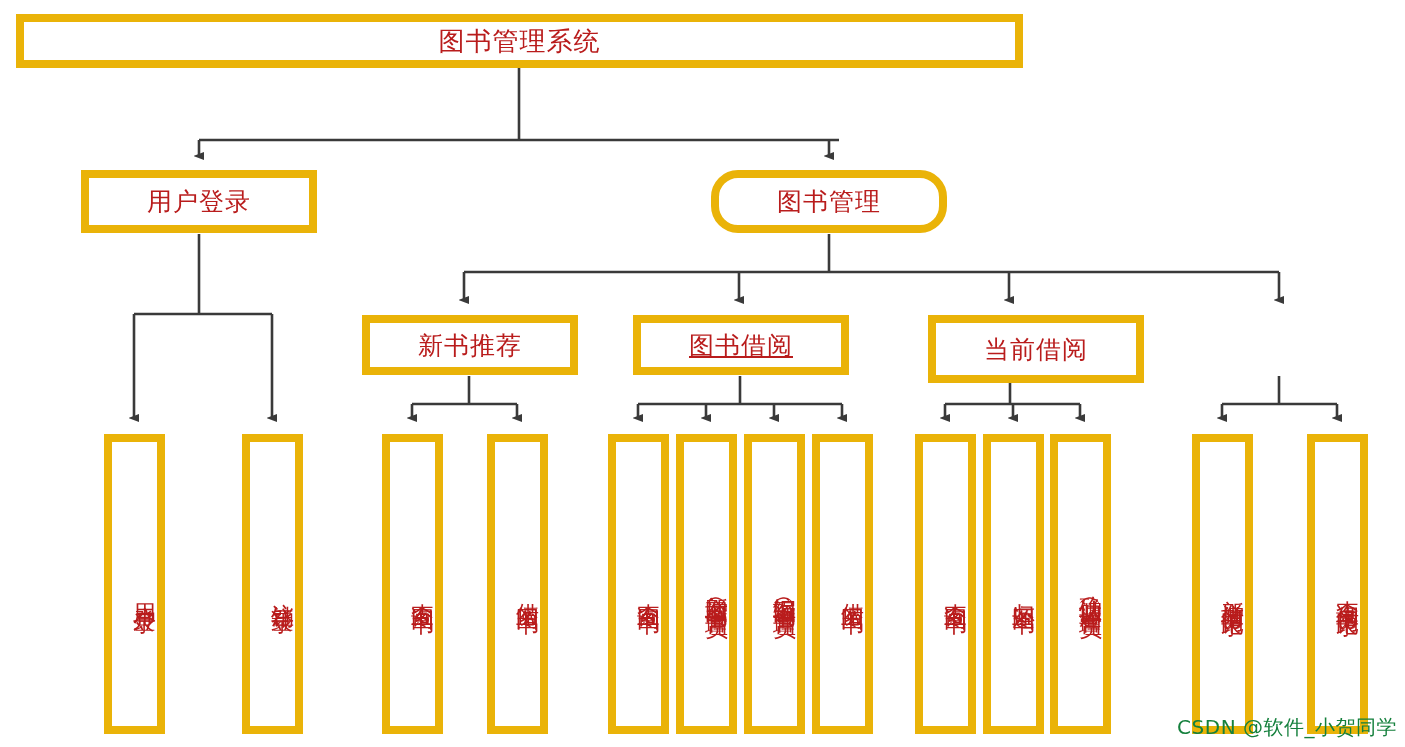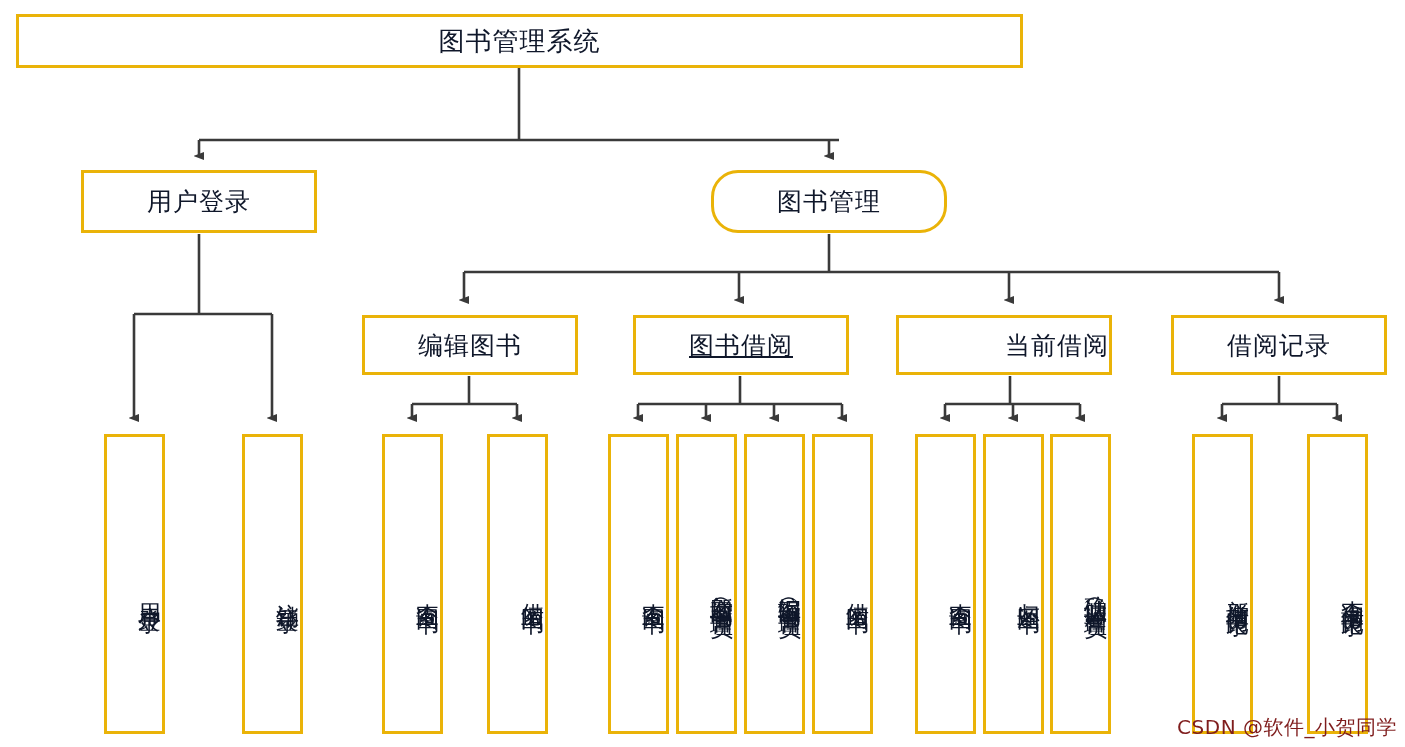--- a/index.html
+++ b/index.html
@@ -15,25 +15,25 @@
   }
   svg.connectors{
     position:absolute;left:0;top:0;
     width:1405px;height:747px;
     pointer-events:none;
   }
   .node{
     position:absolute;
     box-sizing:border-box;
     background:#ffffff;
-    border:3px solid #eab308;
+    border:8px solid #eab308;
     display:flex;
     align-items:center;
     justify-content:center;
-    color:#0f172a;
+    color:#b91c1c;
     text-align:center;
   }
   .node.horizontal{
     writing-mode:horizontal-tb;
     font-size:25px;
     letter-spacing:1px;
   }
   .node.vertical{
     writing-mode:vertical-rl;
     text-orientation:upright;
@@ -48,21 +48,21 @@
     writing-mode:vertical-rl;
     text-orientation:upright;
     white-space:nowrap;
   }
   .node.root{font-size:26px;}
   .watermark{
     position:absolute;
     right:8px;
     bottom:6px;
     font-size:20px;
-    color:#7f1d1d;
+    color:#15803d;
     letter-spacing:0.5px;
     white-space:nowrap;
     user-select:none;
   }
 </style>
 </head>
 <body>
 
 <div id="diagram-root">
 
@@ -121,30 +121,27 @@
   </div>
 
   <div class="node horizontal" style="left:81px;top:170px;width:236px;height:63px;">
     <span class="label">用户登录</span>
   </div>
   <div class="node horizontal" style="left:711px;top:170px;width:236px;height:63px;border-radius:27px;">
     <span class="label">图书管理</span>
   </div>
 
   <div class="node horizontal" style="left:362px;top:315px;width:216px;height:60px;">
-    <span class="label">编辑图书</span>
+    <span class="label">新书推荐</span>
   </div>
   <div class="node horizontal" style="left:633px;top:315px;width:216px;height:60px;text-decoration:underline;">
     <span class="label">图书借阅</span>
   </div>
-  <div class="node horizontal" style="left:896px;top:315px;width:216px;height:60px;justify-content:flex-end;">
+  <div class="node horizontal" style="left:928px;top:315px;width:216px;height:68px;">
     <span class="label">当前借阅</span>
-  </div>
-  <div class="node horizontal" style="left:1171px;top:315px;width:216px;height:60px;">
-    <span class="label">借阅记录</span>
   </div>
 
   <div class="node vertical" style="left:104px;top:434px;width:61px;height:300px;">
     <span class="label">用户登录</span>
   </div>
   <div class="node vertical" style="left:242px;top:434px;width:61px;height:300px;">
     <span class="label">注销登录</span>
   </div>
 
   <div class="node vertical" style="left:382px;top:434px;width:61px;height:300px;">

